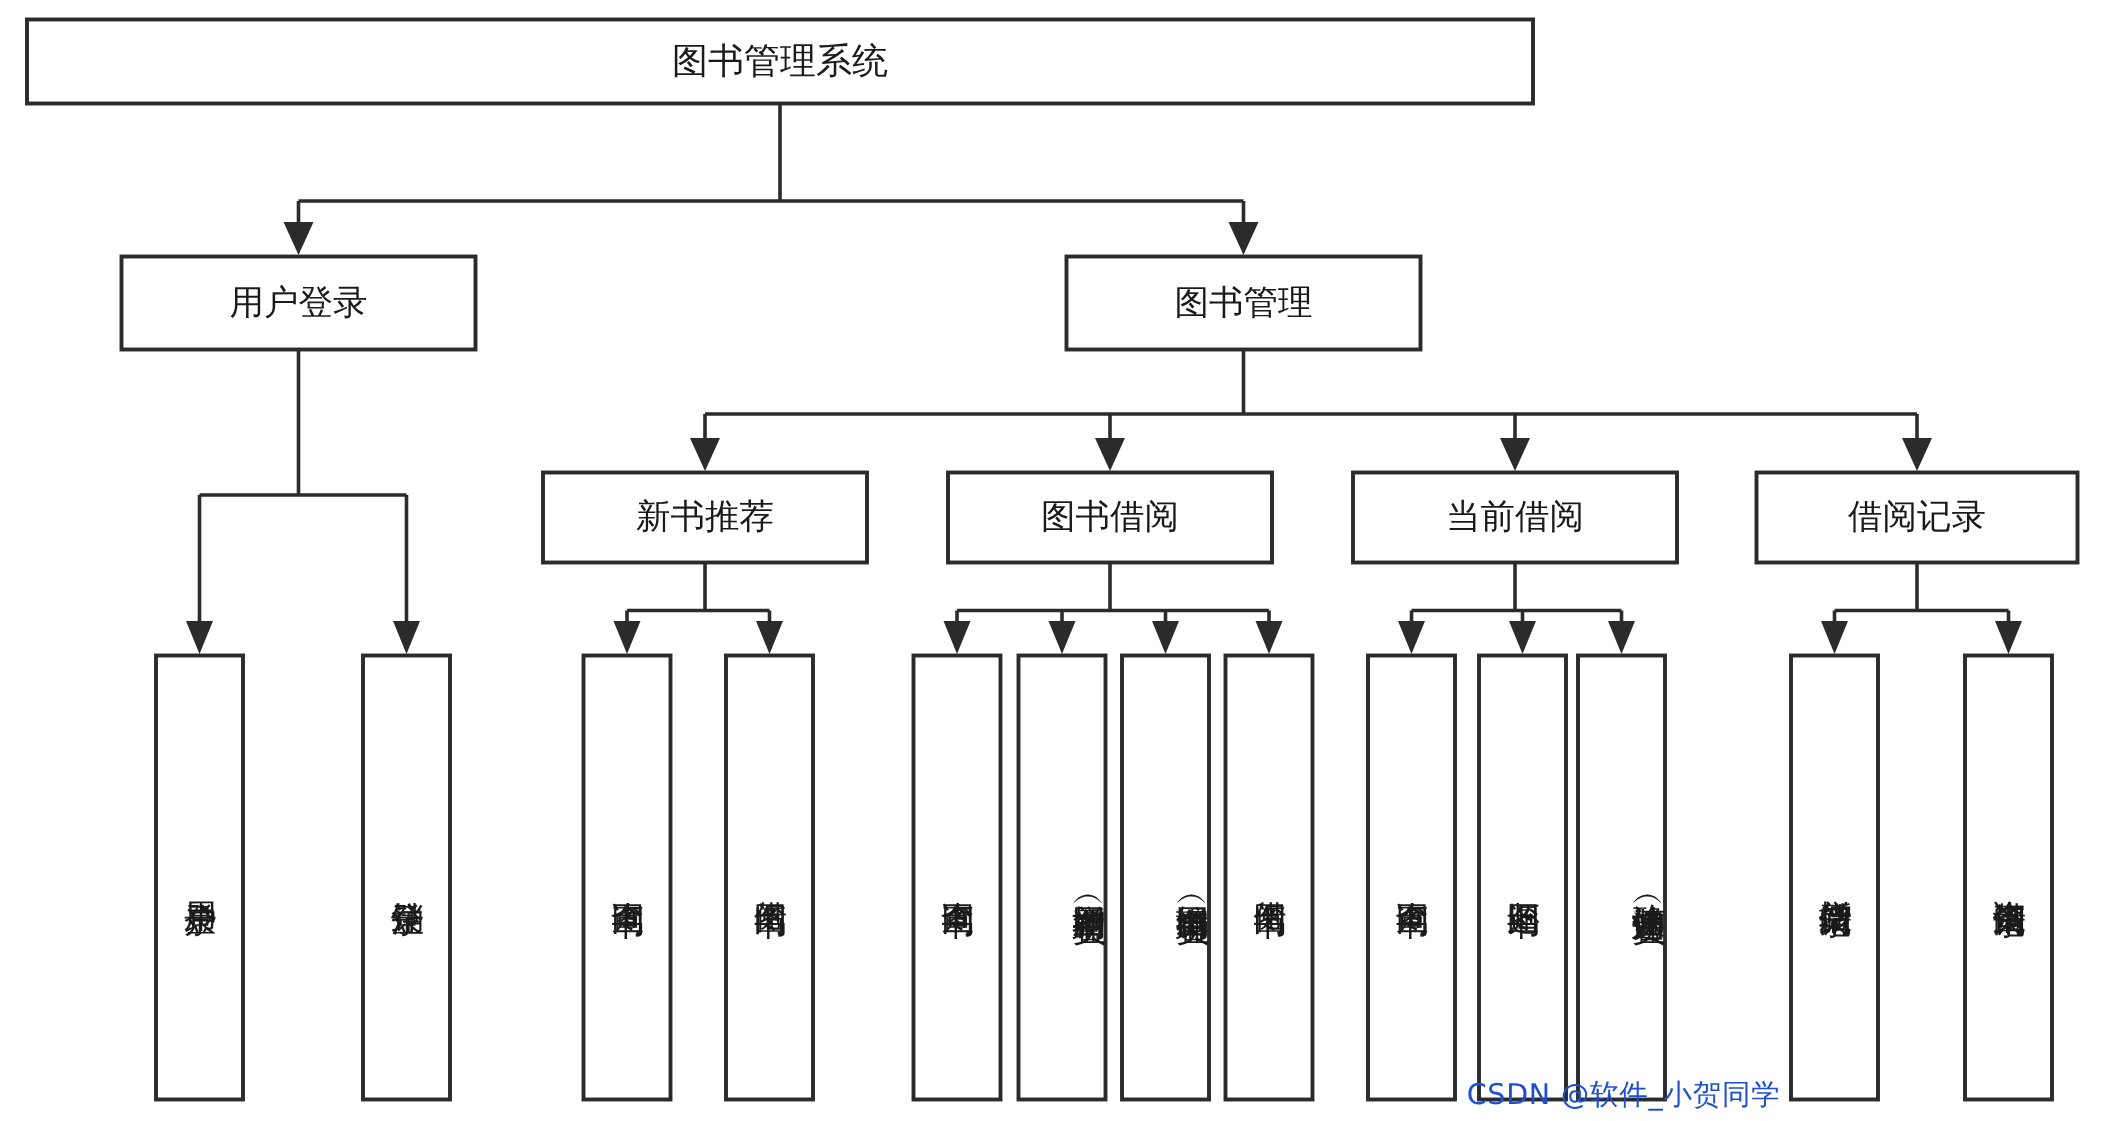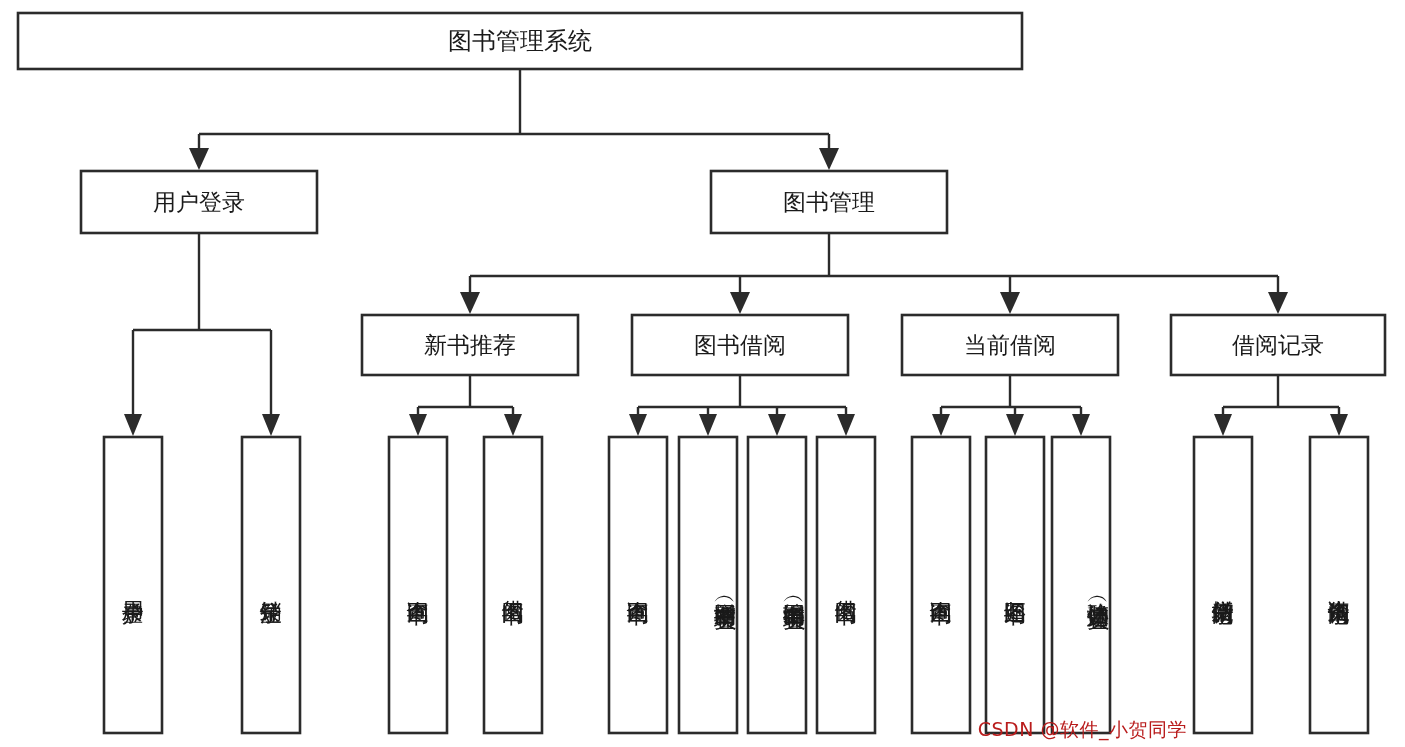--- a/index.html
+++ b/index.html
@@ -74,21 +74,21 @@
     white-space: nowrap;
     pointer-events: none;
     user-select: none;
   }
   .watermark {
     position: absolute;
     right: 12px;
     bottom: 4px;
     font-family: "DejaVu Sans", "Liberation Sans", sans-serif;
     font-size: 19px;
-    color: #b91c1c;
+    color: #1d4ed8;
     letter-spacing: 0.5px;
     white-space: nowrap;
     pointer-events: none;
     user-select: none;
   }
 </style>
 </head>
 <body>
 
 <div id="diagram-root">

